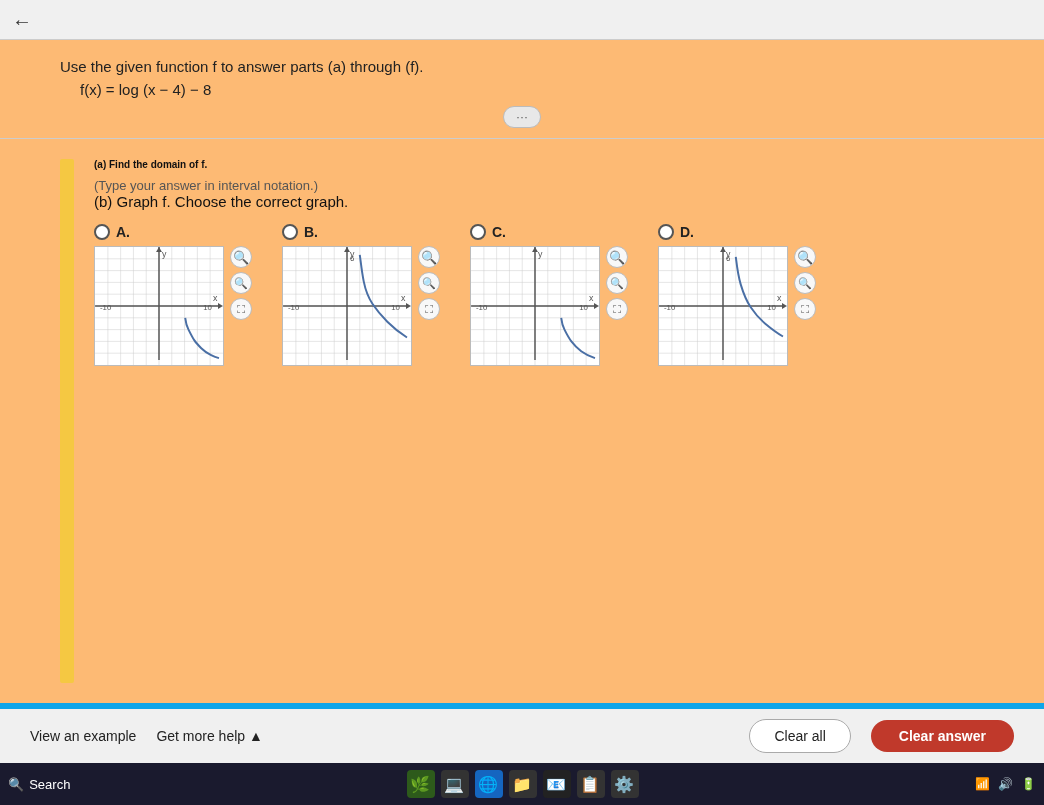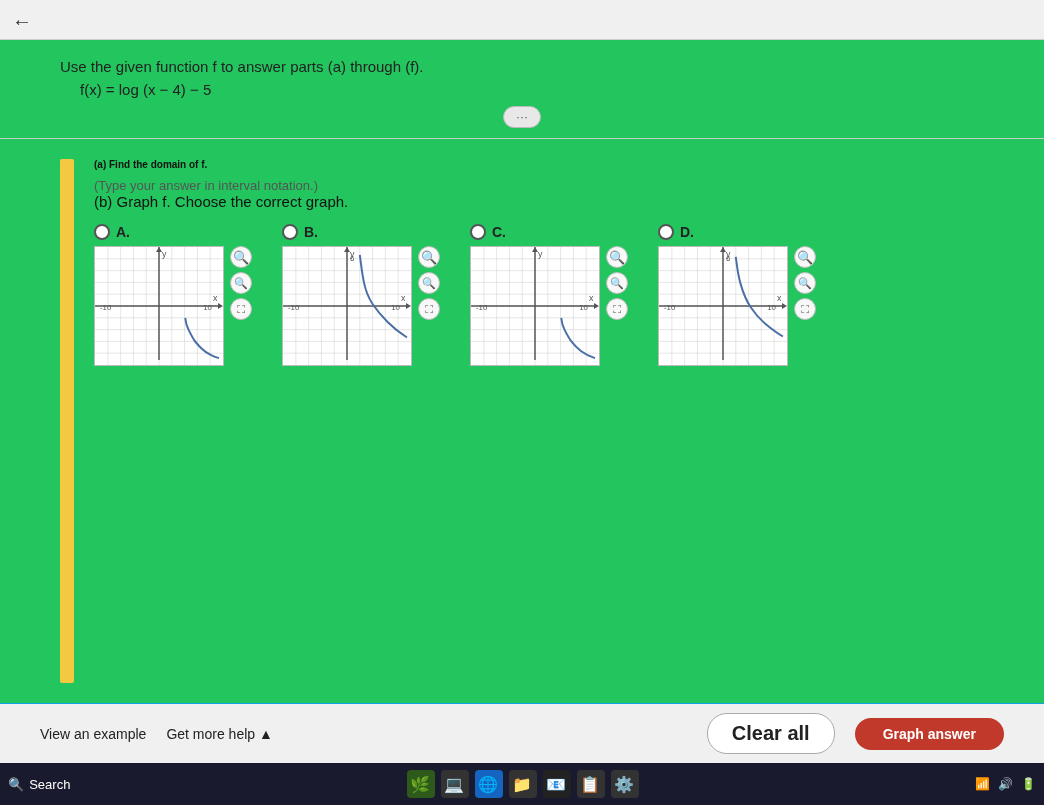--- a/index.html
+++ b/index.html
@@ -24,21 +24,21 @@
 
     .back-arrow {
       font-size: 20px;
       color: #333;
       cursor: pointer;
       font-weight: bold;
     }
 
     .main-content {
       flex: 1;
-      background: #22c55e;
+      background: #fdba74;
       display: flex;
       flex-direction: column;
       overflow: hidden;
     }
 
     .question-header {
       padding: 18px 60px 10px 60px;
       border-bottom: 1px solid #ccc;
     }
 
@@ -193,46 +193,45 @@
       display: flex;
       align-items: center;
       justify-content: center;
       cursor: pointer;
       font-size: 13px;
       color: #555;
     }
 
     .bottom-bar {
       background: #f0f0f0;
-      border-top: 1px solid #0ea5e9;
+      border-top: 6px solid #0ea5e9;
       height: 60px;
       display: flex;
       align-items: center;
-      padding: 0 40px;
+      padding: 0 30px;
       gap: 20px;
     }
 
     .bottom-link {
       font-size: 14px;
       color: #222;
       cursor: pointer;
       text-decoration: none;
     }
 
     .spacer { flex: 1; }
 
     .clear-btn {
       background: #fff;
       border: 1px solid #aaa;
       border-radius: 20px;
       padding: 8px 24px;
-      font-size: 20px;
-      cursor: pointer;
-      color: #222;
-      font-weight: bold;
+      font-size: 14px;
+      cursor: pointer;
+      color: #222;
     }
 
     .check-btn {
       background: #c0392b;
       border: none;
       border-radius: 20px;
       padding: 8px 28px;
       font-size: 14px;
       font-weight: bold;
       cursor: pointer;
@@ -287,21 +286,21 @@
 <body>
 
 <div class="top-bar">
   <span class="back-arrow">←</span>
 </div>
 
 <div class="main-content">
 
   <div class="question-header">
     <div class="question-title">Use the given function f to answer parts (a) through (f).</div>
-    <div class="function-label">f(x) = log (x − 4) − 5</div>
+    <div class="function-label">f(x) = log (x − 4) − 8</div>
     <div class="more-btn-row">
       <button class="more-btn">···</button>
     </div>
   </div>
 
   <div class="scroll-area">
 
     <div class="left-sidebar"></div>
 
     <div class="content-area">
@@ -507,21 +506,21 @@
 
       </div>
     </div>
   </div>
 
   <div class="bottom-bar">
     <a class="bottom-link">View an example</a>
     <a class="bottom-link">Get more help ▲</a>
     <div class="spacer"></div>
     <button class="clear-btn">Clear all</button>
-    <button class="check-btn">Graph answer</button>
+    <button class="check-btn">Clear answer</button>
   </div>
 </div>
 
 <div class="taskbar">
   <div class="taskbar-search">
     <span>🔍</span>
     <span>Search</span>
   </div>
   <div class="taskbar-spacer"></div>
 

